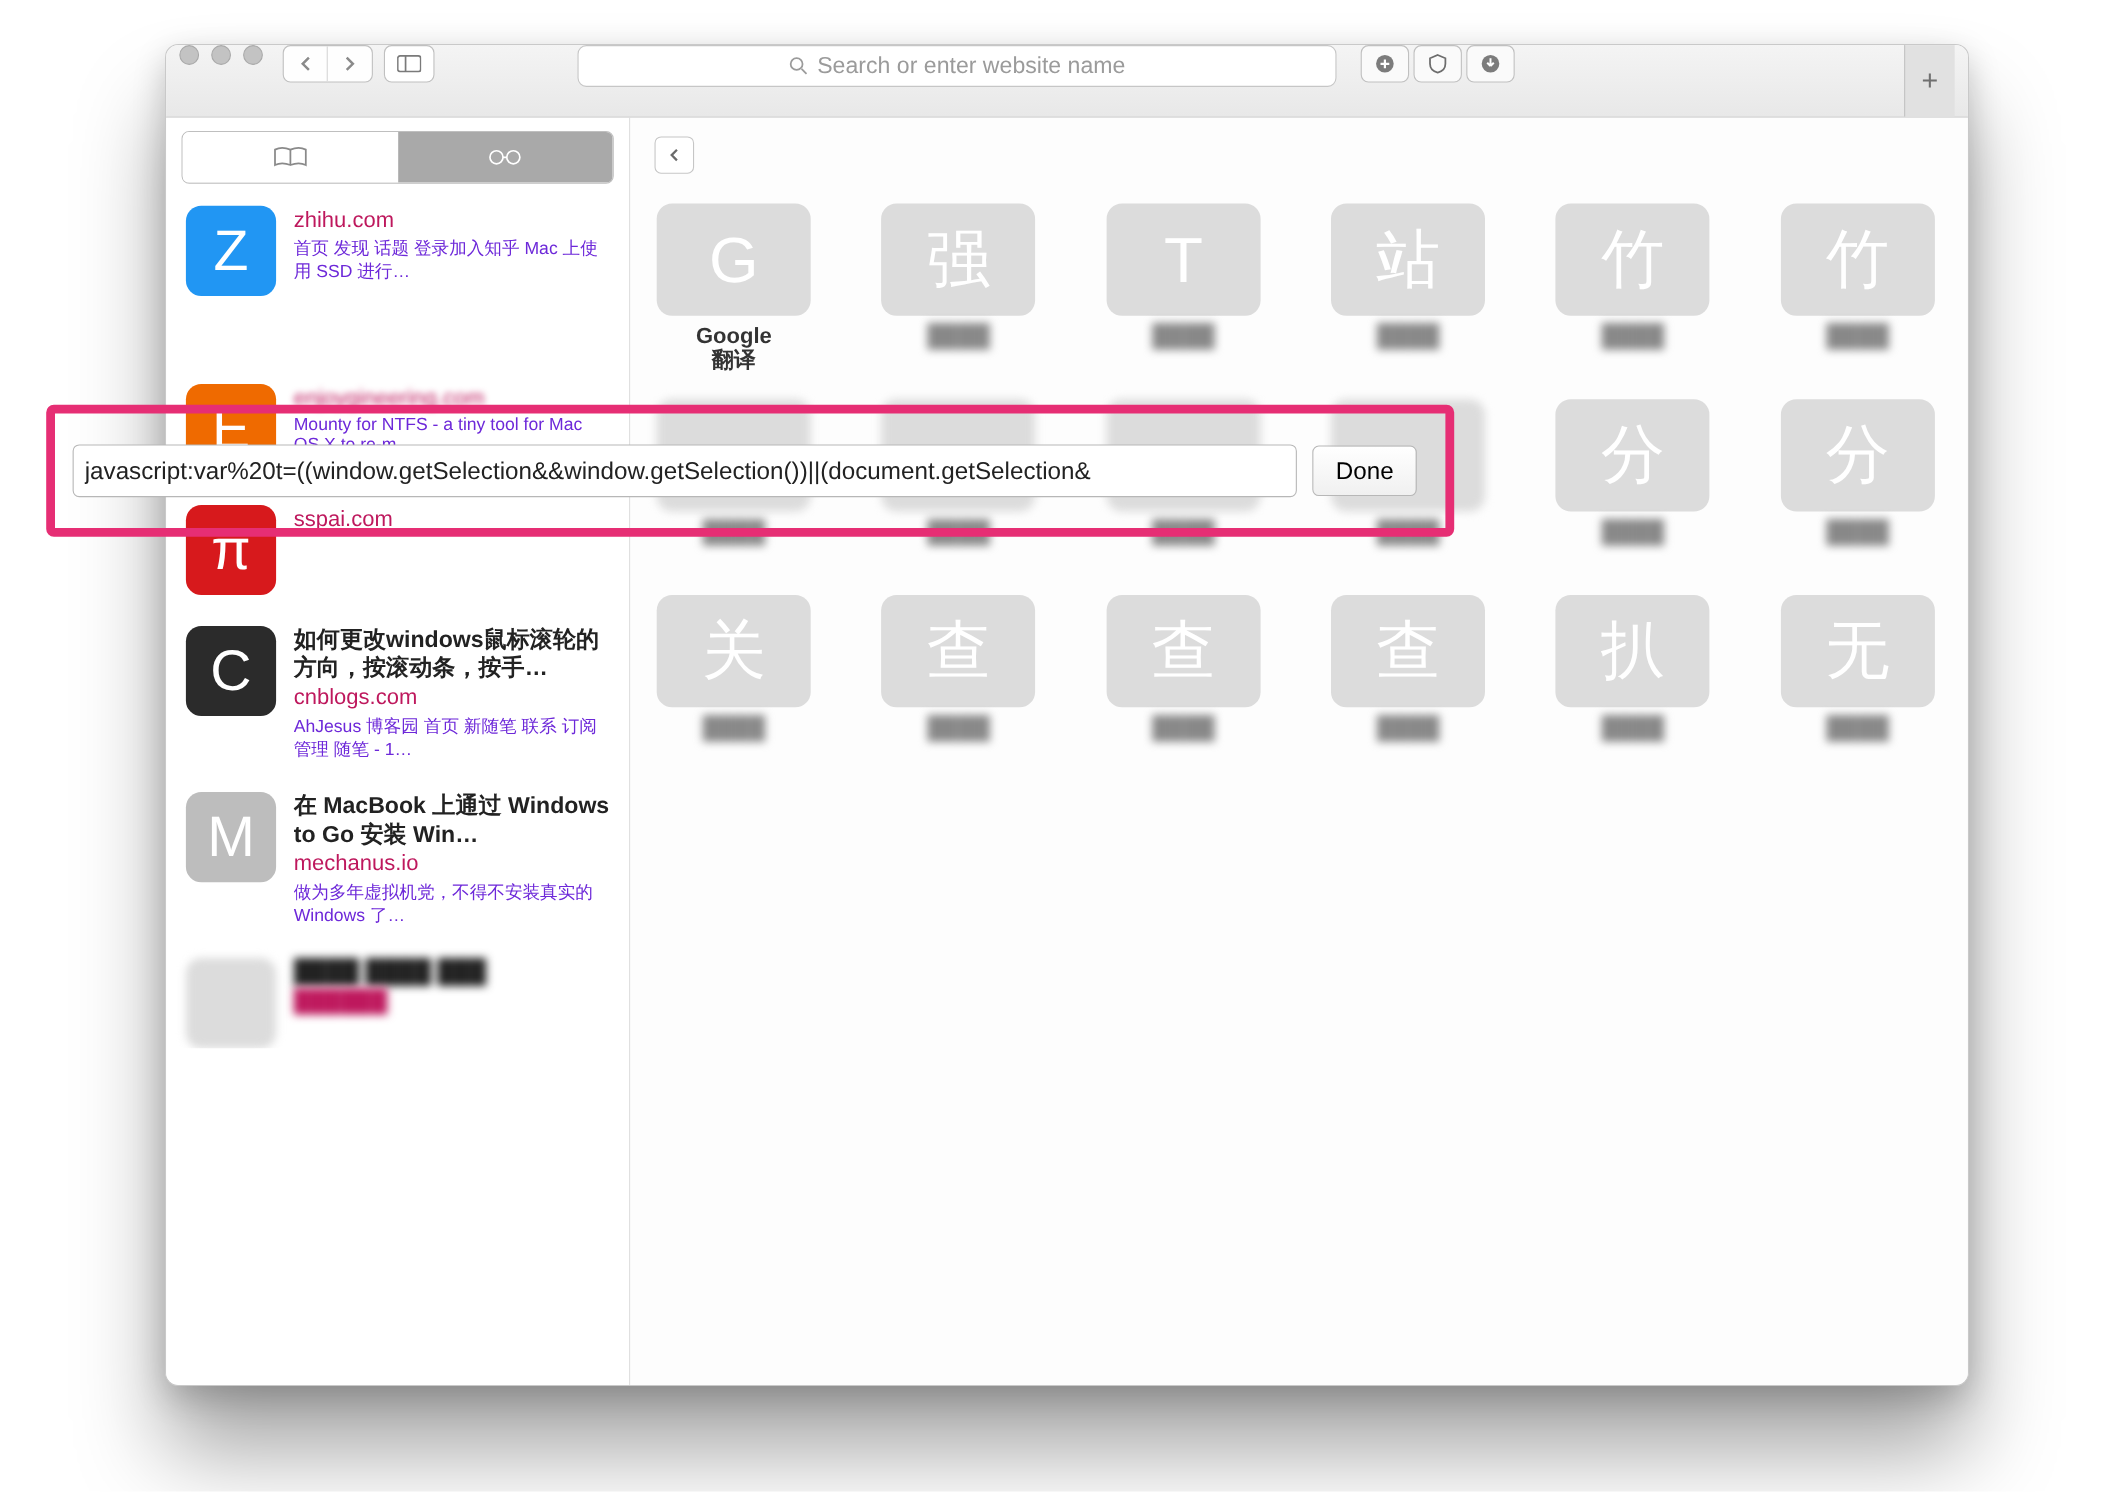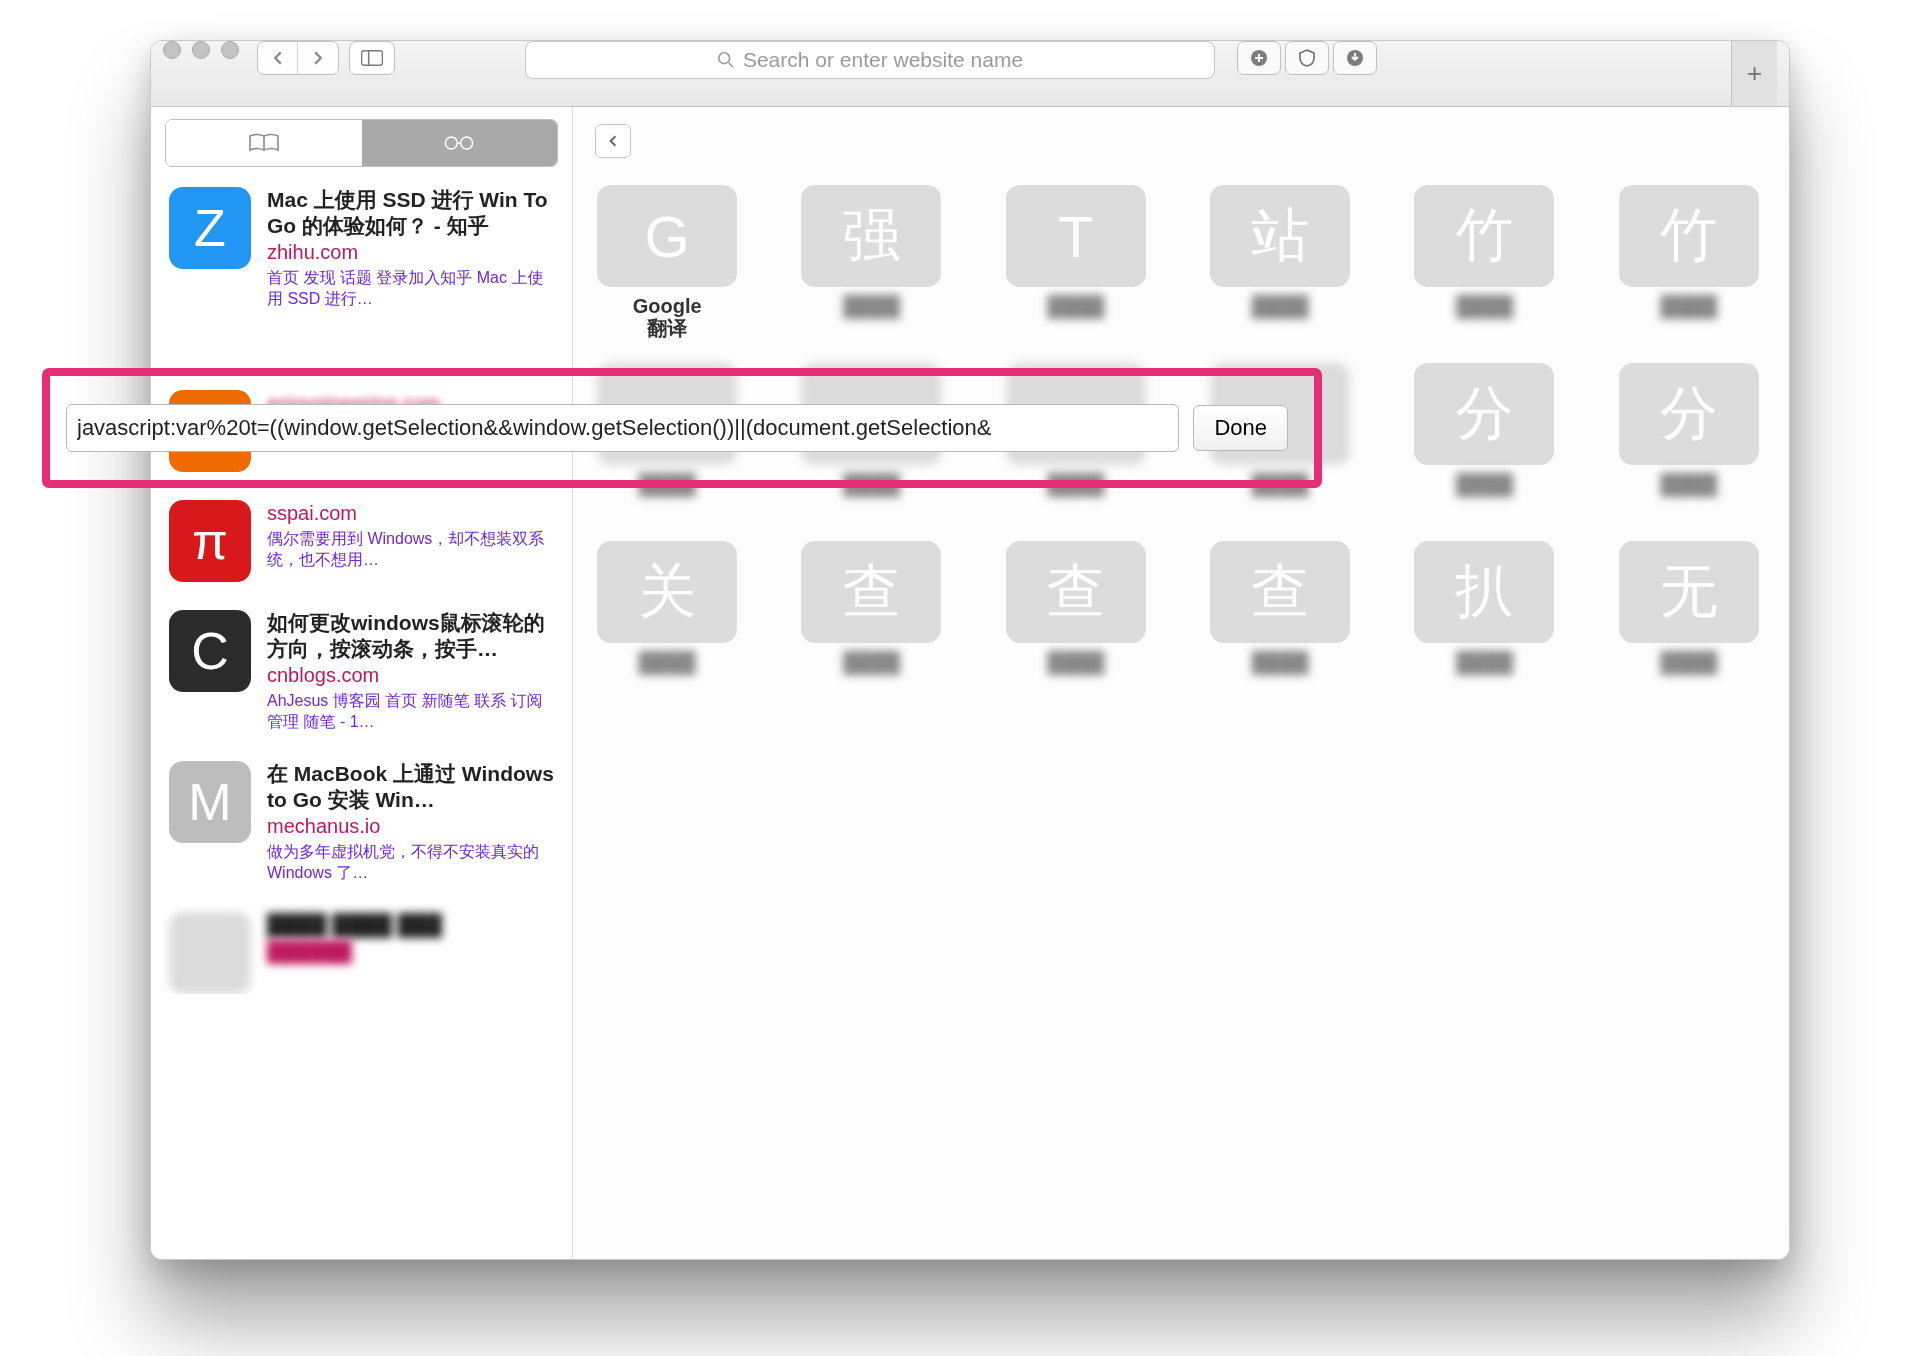--- a/index.html
+++ b/index.html
@@ -193,39 +193,37 @@
               <circle cx="29" cy="9" r="7" fill="none" stroke="#fff" stroke-width="1.8"></circle>
               <path d="M18 9h4" stroke="#fff" stroke-width="1.8"></path>
             </svg>
           </div>
         </div>
 
         <div class="reading">
           <div class="ritem">
             <div class="favicon" style="background:#2196f3">Z</div>
             <div class="rtext">
-              <div class="rtitle">Mac 上使用 SSD 进行 Win To Go 的体验如何？ - 知乎</div>
               <div class="rdom">zhihu.com</div>
               <div class="rexc">首页 发现 话题 登录加入知乎 Mac 上使用 SSD 进行…</div>
             </div>
           </div>
 
           <div class="ritem" style="padding-top:64px">
             <div class="favicon" style="background:#ef6a00">E</div>
             <div class="rtext">
               <div class="rdom" style="filter:blur(3px)">enjoygineering.com</div>
               <div class="rexc">Mounty for NTFS - a tiny tool for Mac OS X to re-m...</div>
             </div>
           </div>
 
           <div class="ritem">
             <div class="favicon" style="background:#d7191c">π</div>
             <div class="rtext">
               <div class="rdom">sspai.com</div>
-              <div class="rexc">偶尔需要用到 Windows，却不想装双系统，也不想用…</div>
             </div>
           </div>
 
           <div class="ritem">
             <div class="favicon" style="background:#2b2b2b">C</div>
             <div class="rtext">
               <div class="rtitle">如何更改windows鼠标滚轮的方向，按滚动条，按手…</div>
               <div class="rdom">cnblogs.com</div>
               <div class="rexc">AhJesus 博客园 首页 新随笔 联系 订阅 管理 随笔 - 1…</div>
             </div>

